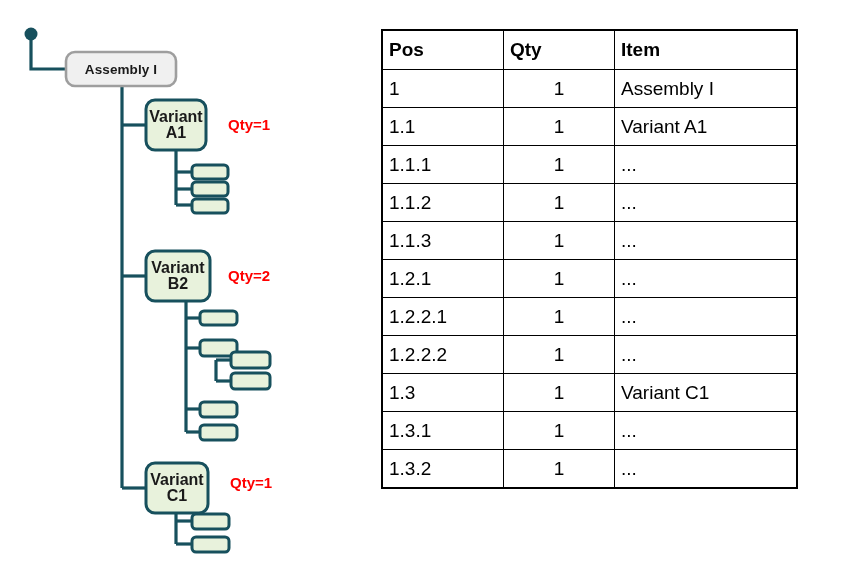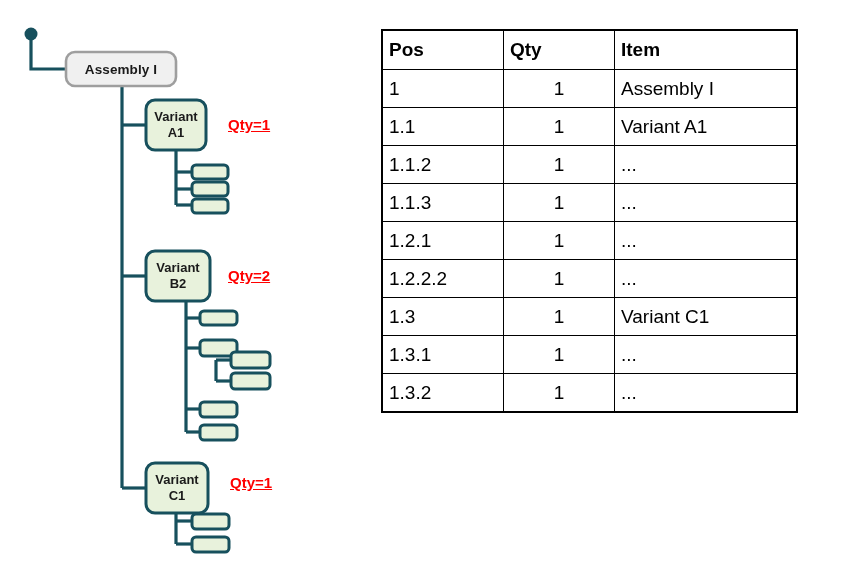--- a/index.html
+++ b/index.html
@@ -37,30 +37,29 @@
     text-align: center;
     font-weight: bold;
     color: #1a1a1a;
     pointer-events: none;
   }
   .root-label {
     font-size: 13.5px;
     letter-spacing: 0.1px;
   }
   .variant-label {
-    font-size: 13px;
+    font-size: 16px;
     line-height: 16px;
   }
   .qty-label {
     position: absolute;
     font-size: 15px;
     font-weight: bold;
     color: #ff0000;
     white-space: nowrap;
-    text-decoration: underline;
   }
 
   
   #bom-table-wrap {
     position: absolute;
     left: 382px;
     top: 30px;
     width: 414px;
   }
   table.bom {
@@ -205,31 +204,41 @@
         <td class="al-left">1</td>
         <td class="al-center">1</td>
         <td class="al-left">Assembly I</td>
       </tr>
       <tr>
         <td class="al-left">1.1</td>
         <td class="al-center">1</td>
         <td class="al-left">Variant A1</td>
       </tr>
       <tr>
+        <td class="al-left">1.1.1</td>
+        <td class="al-center">1</td>
+        <td class="al-left">...</td>
+      </tr>
+      <tr>
         <td class="al-left">1.1.2</td>
         <td class="al-center">1</td>
         <td class="al-left">...</td>
       </tr>
       <tr>
         <td class="al-left">1.1.3</td>
         <td class="al-center">1</td>
         <td class="al-left">...</td>
       </tr>
       <tr>
         <td class="al-left">1.2.1</td>
+        <td class="al-center">1</td>
+        <td class="al-left">...</td>
+      </tr>
+      <tr>
+        <td class="al-left">1.2.2.1</td>
         <td class="al-center">1</td>
         <td class="al-left">...</td>
       </tr>
       <tr>
         <td class="al-left">1.2.2.2</td>
         <td class="al-center">1</td>
         <td class="al-left">...</td>
       </tr>
       <tr>
         <td class="al-left">1.3</td>

